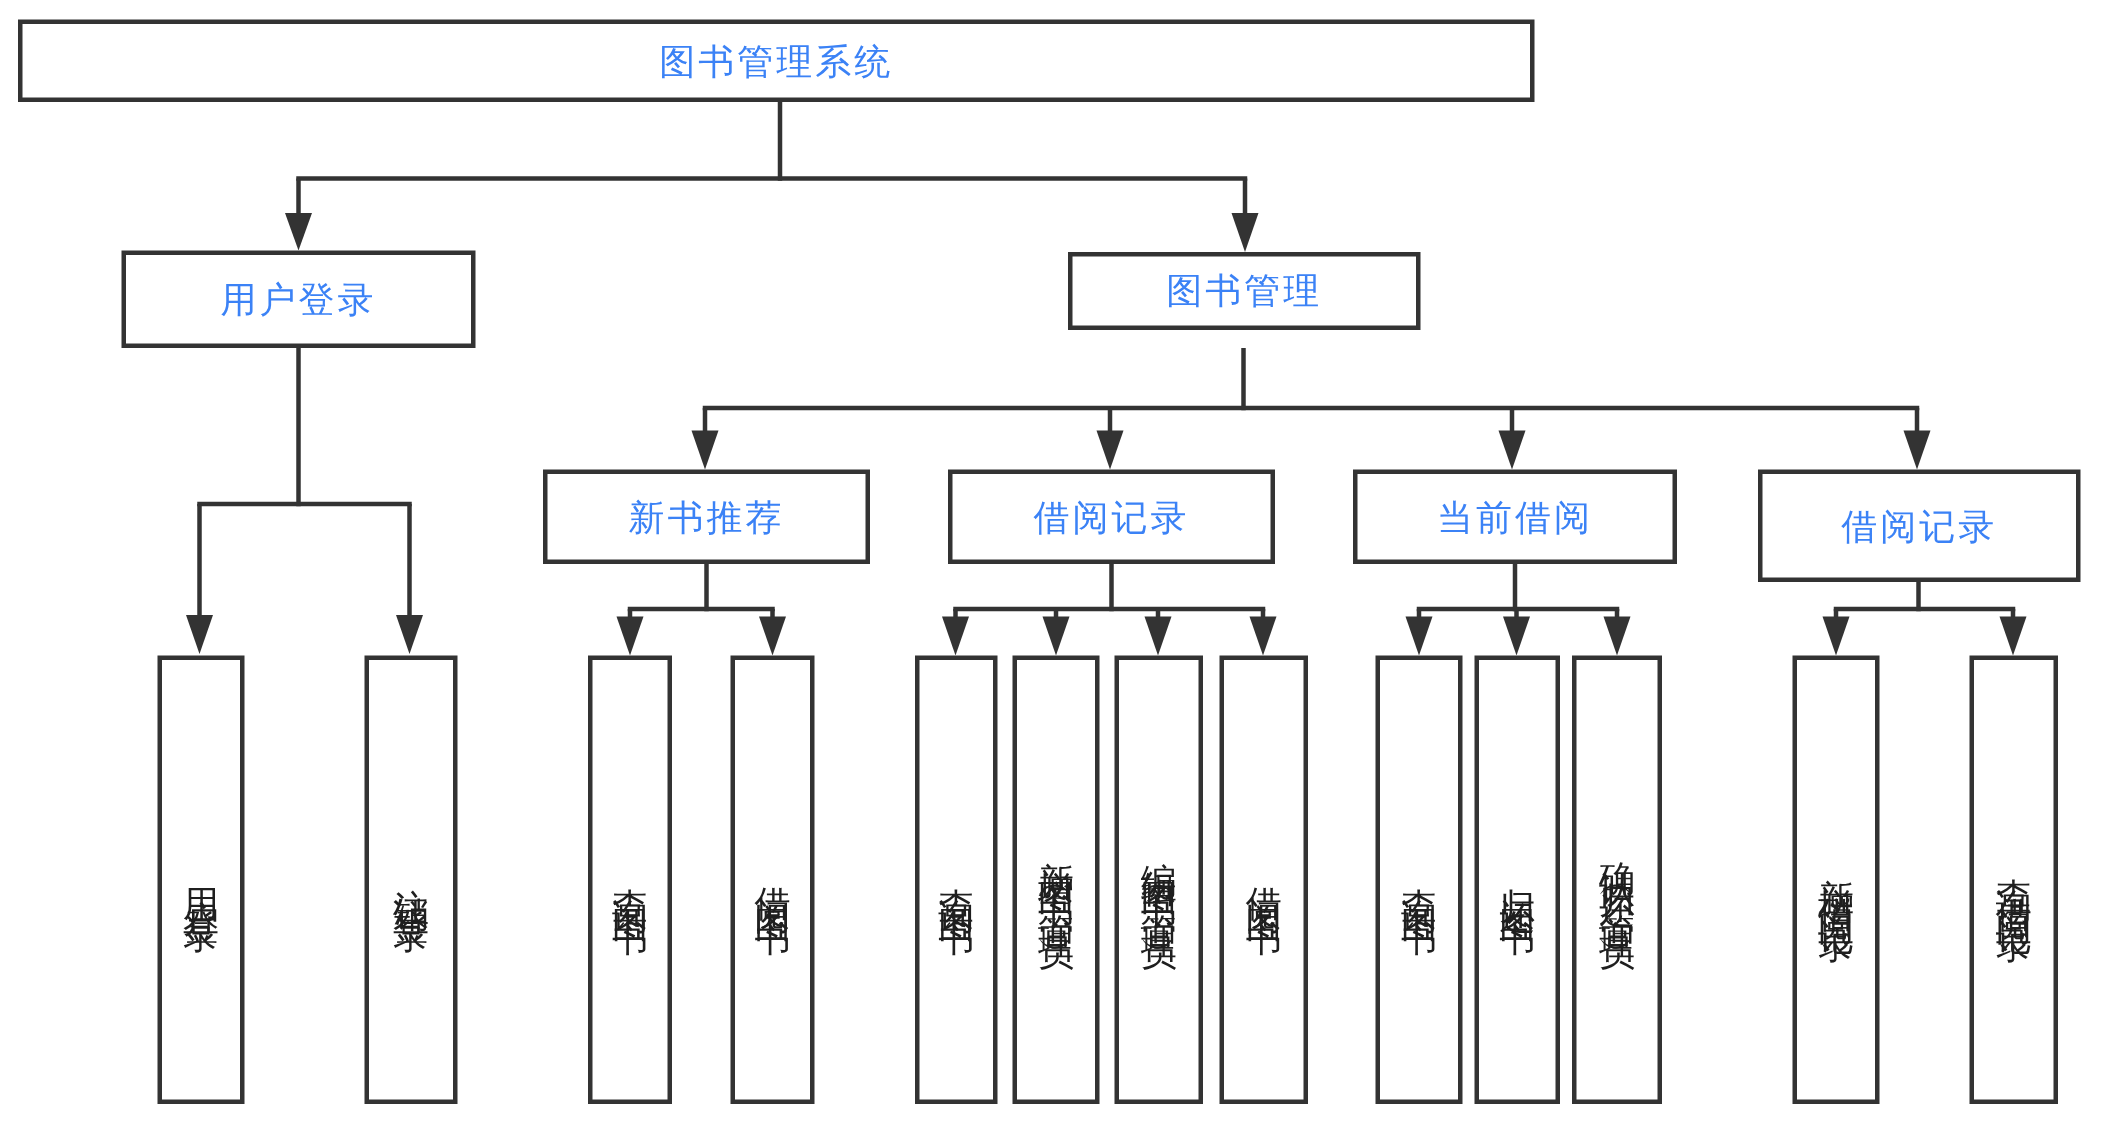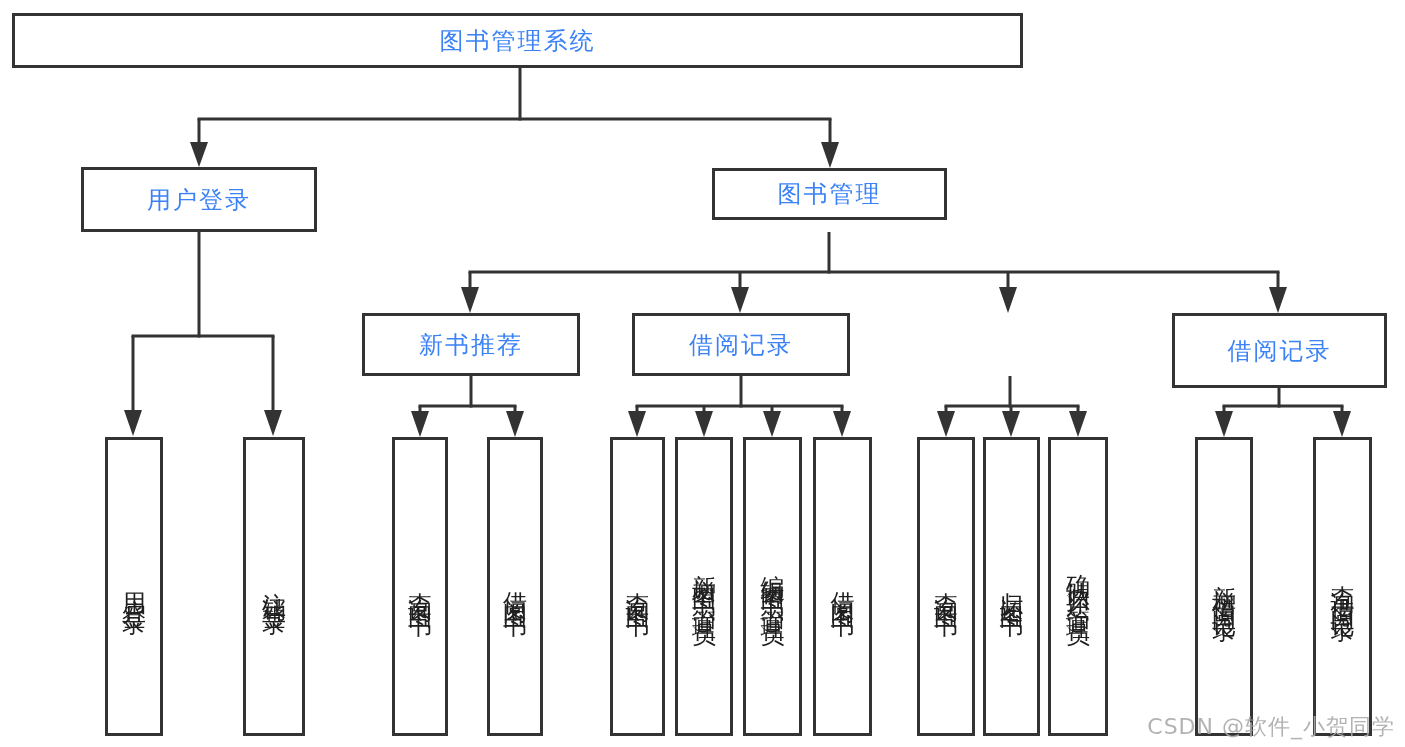--- a/index.html
+++ b/index.html
@@ -126,20 +126,23 @@
   <div class="box h" style="left:712px;top:168px;width:235px;height:52px">
     <span>图书管理</span>
   </div>
 
   <div class="box h" style="left:362px;top:313px;width:218px;height:63px">
     <span>新书推荐</span>
   </div>
   <div class="box h" style="left:632px;top:313px;width:218px;height:63px">
     <span>借阅记录</span>
   </div>
+  <div class="box h" style="left:902px;top:313px;width:216px;height:63px">
+    <span>当前借阅</span>
+  </div>
   <div class="box h" style="left:1172px;top:313px;width:215px;height:75px">
     <span>借阅记录</span>
   </div>
 
   <div class="box v" style="left:105px;width:58px">
     <span>用户登录</span>
   </div>
   <div class="box v" style="left:243px;width:62px">
     <span>注销登录</span>
   </div>
@@ -174,15 +177,14 @@
     <span>确认归还（管理员）</span>
   </div>
 
   <div class="box v" style="left:1195px;width:58px">
     <span>新增借阅记录</span>
   </div>
   <div class="box v" style="left:1313px;width:59px">
     <span>查询借阅记录</span>
   </div>
 
-  <div class="watermark">CSDN @软件_小贺同学</div>
 
 </div>
 
 </body></html>

